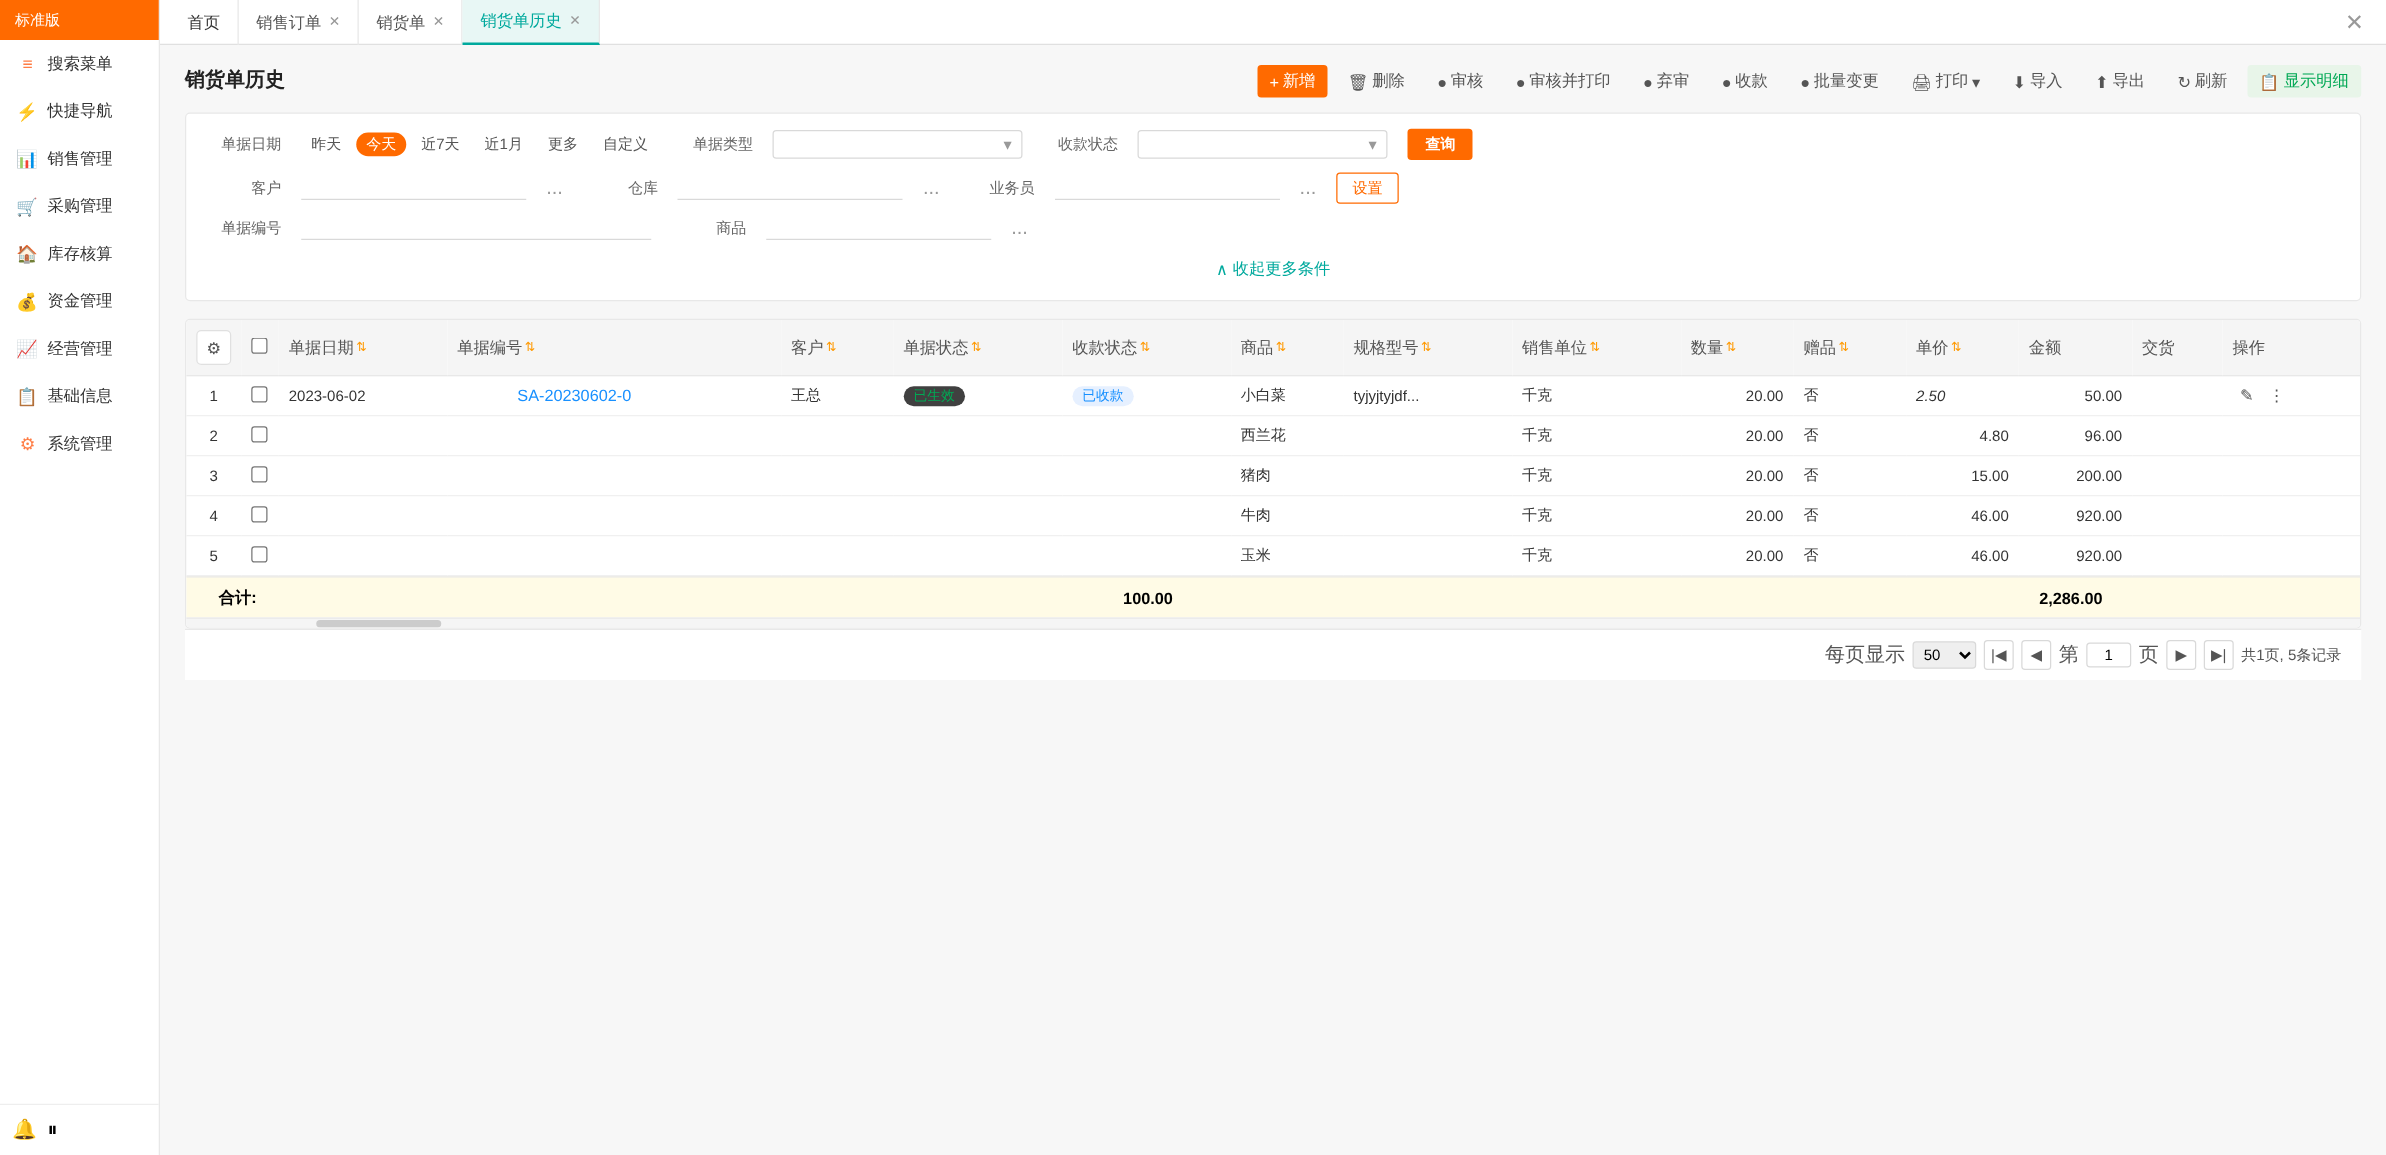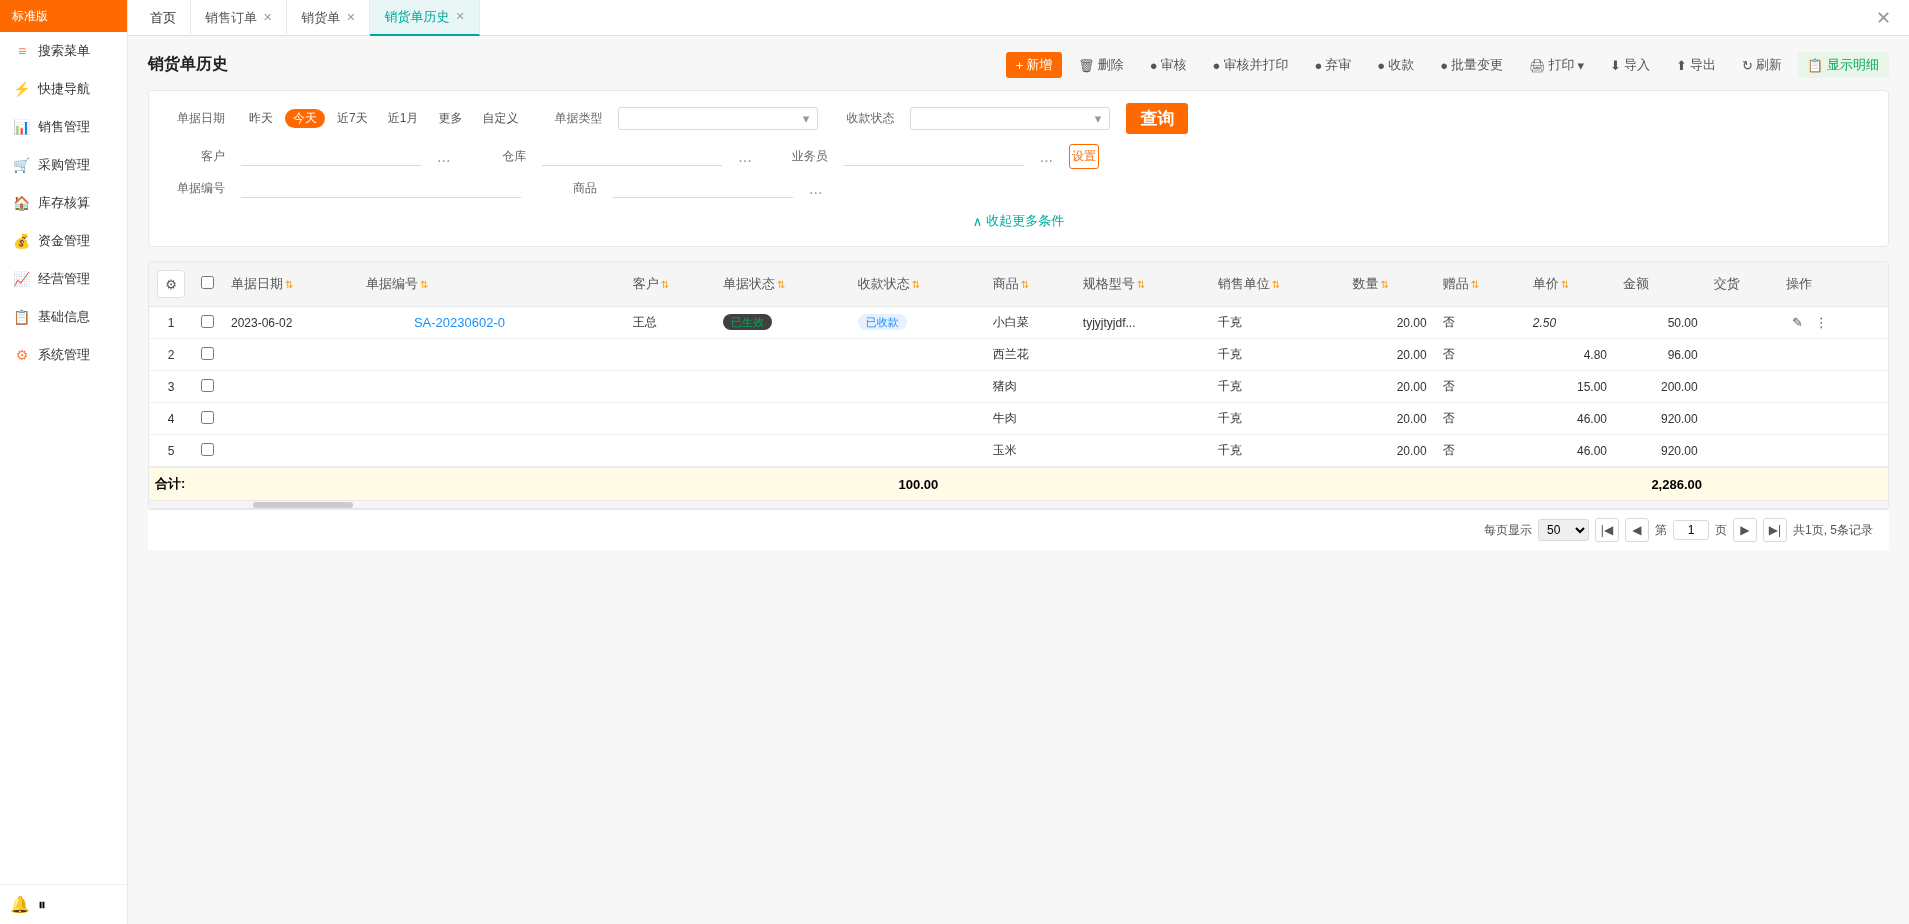--- a/index.html
+++ b/index.html
@@ -57,36 +57,36 @@
     th { padding: 8px 8px; font-size: 12px; font-weight: 500; color: #555; border-bottom: 1px solid #e8e8e8; white-space: nowrap; text-align: left; }
     td { padding: 7px 8px; font-size: 12px; color: #333; border-bottom: 1px solid #f0f0f0; }
     .th-sort { display: flex; align-items: center; gap: 2px; cursor: pointer; }
     .sort-icon { color: #f90; font-size: 10px; }
     .badge { padding: 2px 8px; border-radius: 10px; font-size: 11px; }
     .badge-green { background: #404040; color: #00a854; }
     .badge-blue { background: #e6f0ff; color: #1890ff; }
     .action-btn { padding: 2px 6px; cursor: pointer; color: #555; font-size: 13px; }
 
     
-    .table-footer { background: #fffbe6; border-top: 1px solid #e8e8e8; padding: 7px 6px; display: flex; align-items: center; font-size: 12px; font-weight: bold; }
+    .table-footer { background: #fffbe6; border-top: 1px solid #e8e8e8; padding: 7px 26px; display: flex; align-items: center; font-size: 12px; font-weight: bold; }
     .qty-total { flex: 1; text-align: center; }
     .amount-total { margin-right: 180px; text-align: center; }
 
     
     .pagination { display: flex; align-items: center; justify-content: flex-end; padding: 8px 16px; background: #fff; border-top: 1px solid #e8e8e8; gap: 6px; }
-    .pag-label { font-size: 12px; color: #555; }
+    .pag-label { font-size: 16px; color: #555; }
     .pag-select { border: 1px solid #d9d9d9; border-radius: 3px; padding: 2px 4px; font-size: 12px; }
     .pag-btn { width: 24px; height: 24px; border: 1px solid #d9d9d9; background: #fff; border-radius: 3px; cursor: pointer; display: flex; align-items: center; justify-content: center; font-size: 12px; color: #555; }
     .pag-input { width: 36px; border: 1px solid #d9d9d9; border-radius: 3px; padding: 2px 4px; text-align: center; font-size: 12px; }
     .pag-info { font-size: 12px; color: #555; }
 
     .toolbar-section { display: flex; align-items: center; justify-content: space-between; }
 
-    .settings-btn { background: #fff; border: 1px solid #ff6a00; color: #ff6a00; border-radius: 3px; padding: 3px 2px; cursor: pointer; font-size: 12px; }
-    .query-btn { background: #ff6a00; color: #fff; border: none; border-radius: 3px; padding: 4px 14px; cursor: pointer; font-size: 17px; font-weight: bold; }
+    .settings-btn { background: #fff; border: 1px solid #ff6a00; color: #ff6a00; border-radius: 3px; padding: 3px 12px; cursor: pointer; font-size: 12px; }
+    .query-btn { background: #ff6a00; color: #fff; border: none; border-radius: 3px; padding: 4px 14px; cursor: pointer; font-size: 12px; font-weight: bold; }
 
     .gear-icon-wrap { width: 28px; height: 28px; border: 1px solid #e0e0e0; border-radius: 4px; display: flex; align-items: center; justify-content: center; cursor: pointer; background: #fff; }
     td:first-child, th:first-child { text-align: center; }
 
     .scrollbar-area { height: 8px; background: #f5f5f5; border-top: 1px solid #e8e8e8; display: flex; align-items: center; padding: 0 4px; }
     .scrollbar-thumb { height: 6px; width: 100px; background: #ccc; border-radius: 3px; margin-left: 100px; }
   </style>
 </head>
 <body>
 

